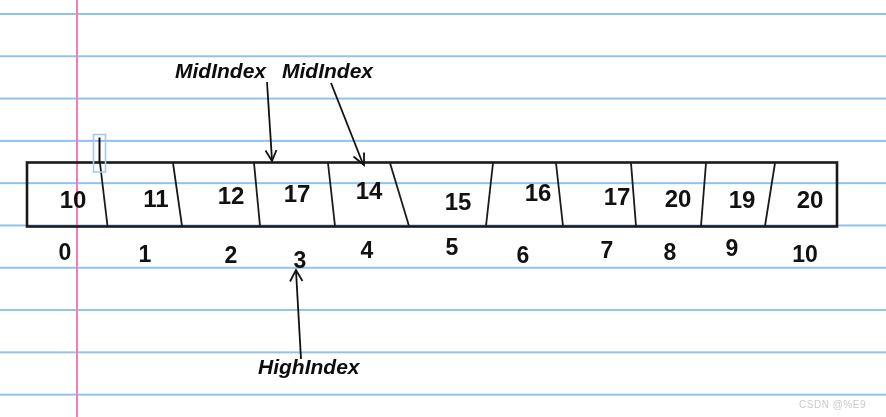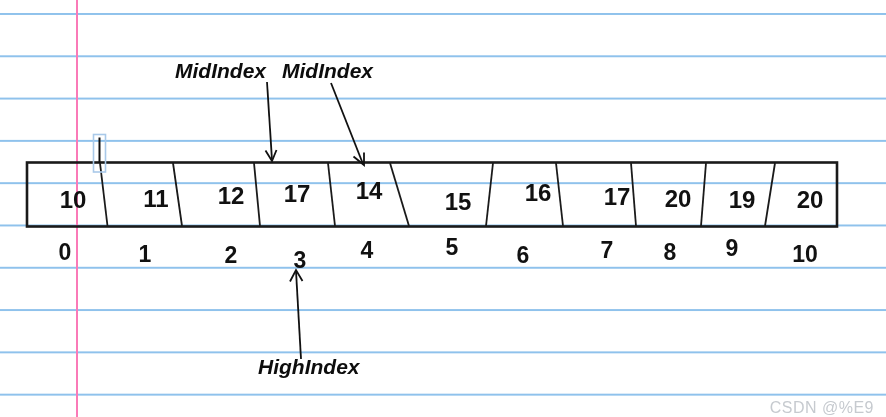--- a/index.html
+++ b/index.html
@@ -36,22 +36,22 @@
   .ptr-label {
     position: absolute;
     font-size: 21px;
     font-weight: bold;
     font-style: italic;
     color: #0d0d0d;
     white-space: nowrap;
   }
   .watermark {
     position: absolute;
-    right: 12px; top: 399px;
-    font-size: 16px;
+    right: 20px; top: 399px;
+    font-size: 10px;
     color: #c6cacf;
     letter-spacing: 0.5px;
   }
 </style>
 </head>
 <body>
 
 <div class="paper"></div>
 <div class="margin-line"></div>
 

